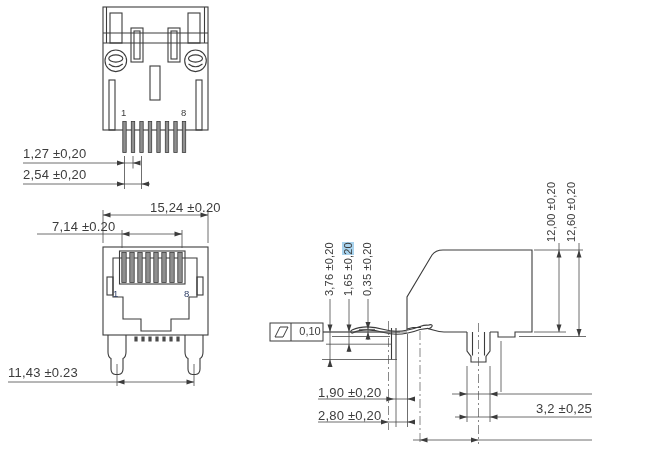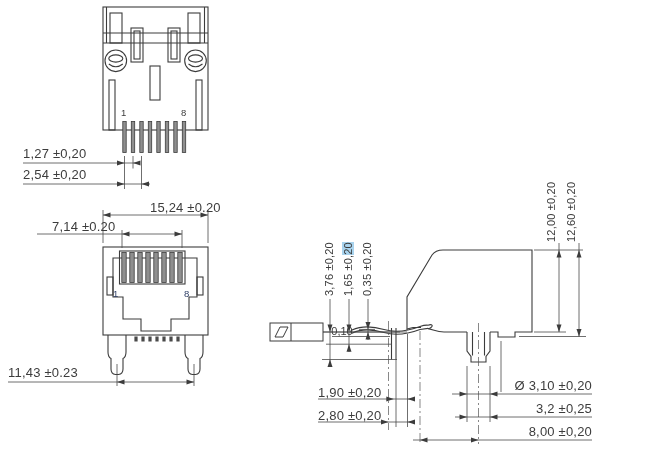--- a/index.html
+++ b/index.html
@@ -179,18 +179,16 @@
 <div class="pinlbl blue" style="left:184px;top:288px;">8</div>
 
 <div class="vdim" style="left:336px;top:283px;">3,76 ±0,20</div>
 <div class="vdim" style="left:355px;top:283px;"><span>1,65 ±0,</span><span class="hl">20</span></div>
 <div class="vdim" style="left:374px;top:283px;">0,35 ±0,20</div>
 <div class="vdim" style="left:558px;top:229px;">12,00 ±0,20</div>
 <div class="vdim" style="left:578px;top:229px;">12,60 ±0,20</div>
 
 <div class="dim" style="left:318px;top:386px;">1,90 ±0,20</div>
 <div class="dim" style="left:318px;top:409px;">2,80 ±0,20</div>
-<div class="dim ralign" style="left:500px;top:379px;width:92px;">Ø 3,10 ±0,20</div>
 <div class="dim ralign" style="left:500px;top:402px;width:92px;">3,2 ±0,25</div>
-<div class="dim ralign" style="left:500px;top:425px;width:92px;">8,00 ±0,20</div>
-<div class="fcf-text" style="left:292px;top:325px;width:36px;margin-left:32px;">0,10</div>
+<div class="fcf-text" style="left:292px;top:325px;width:36px;">0,10</div>
 
 </div>
 
 </body></html>

